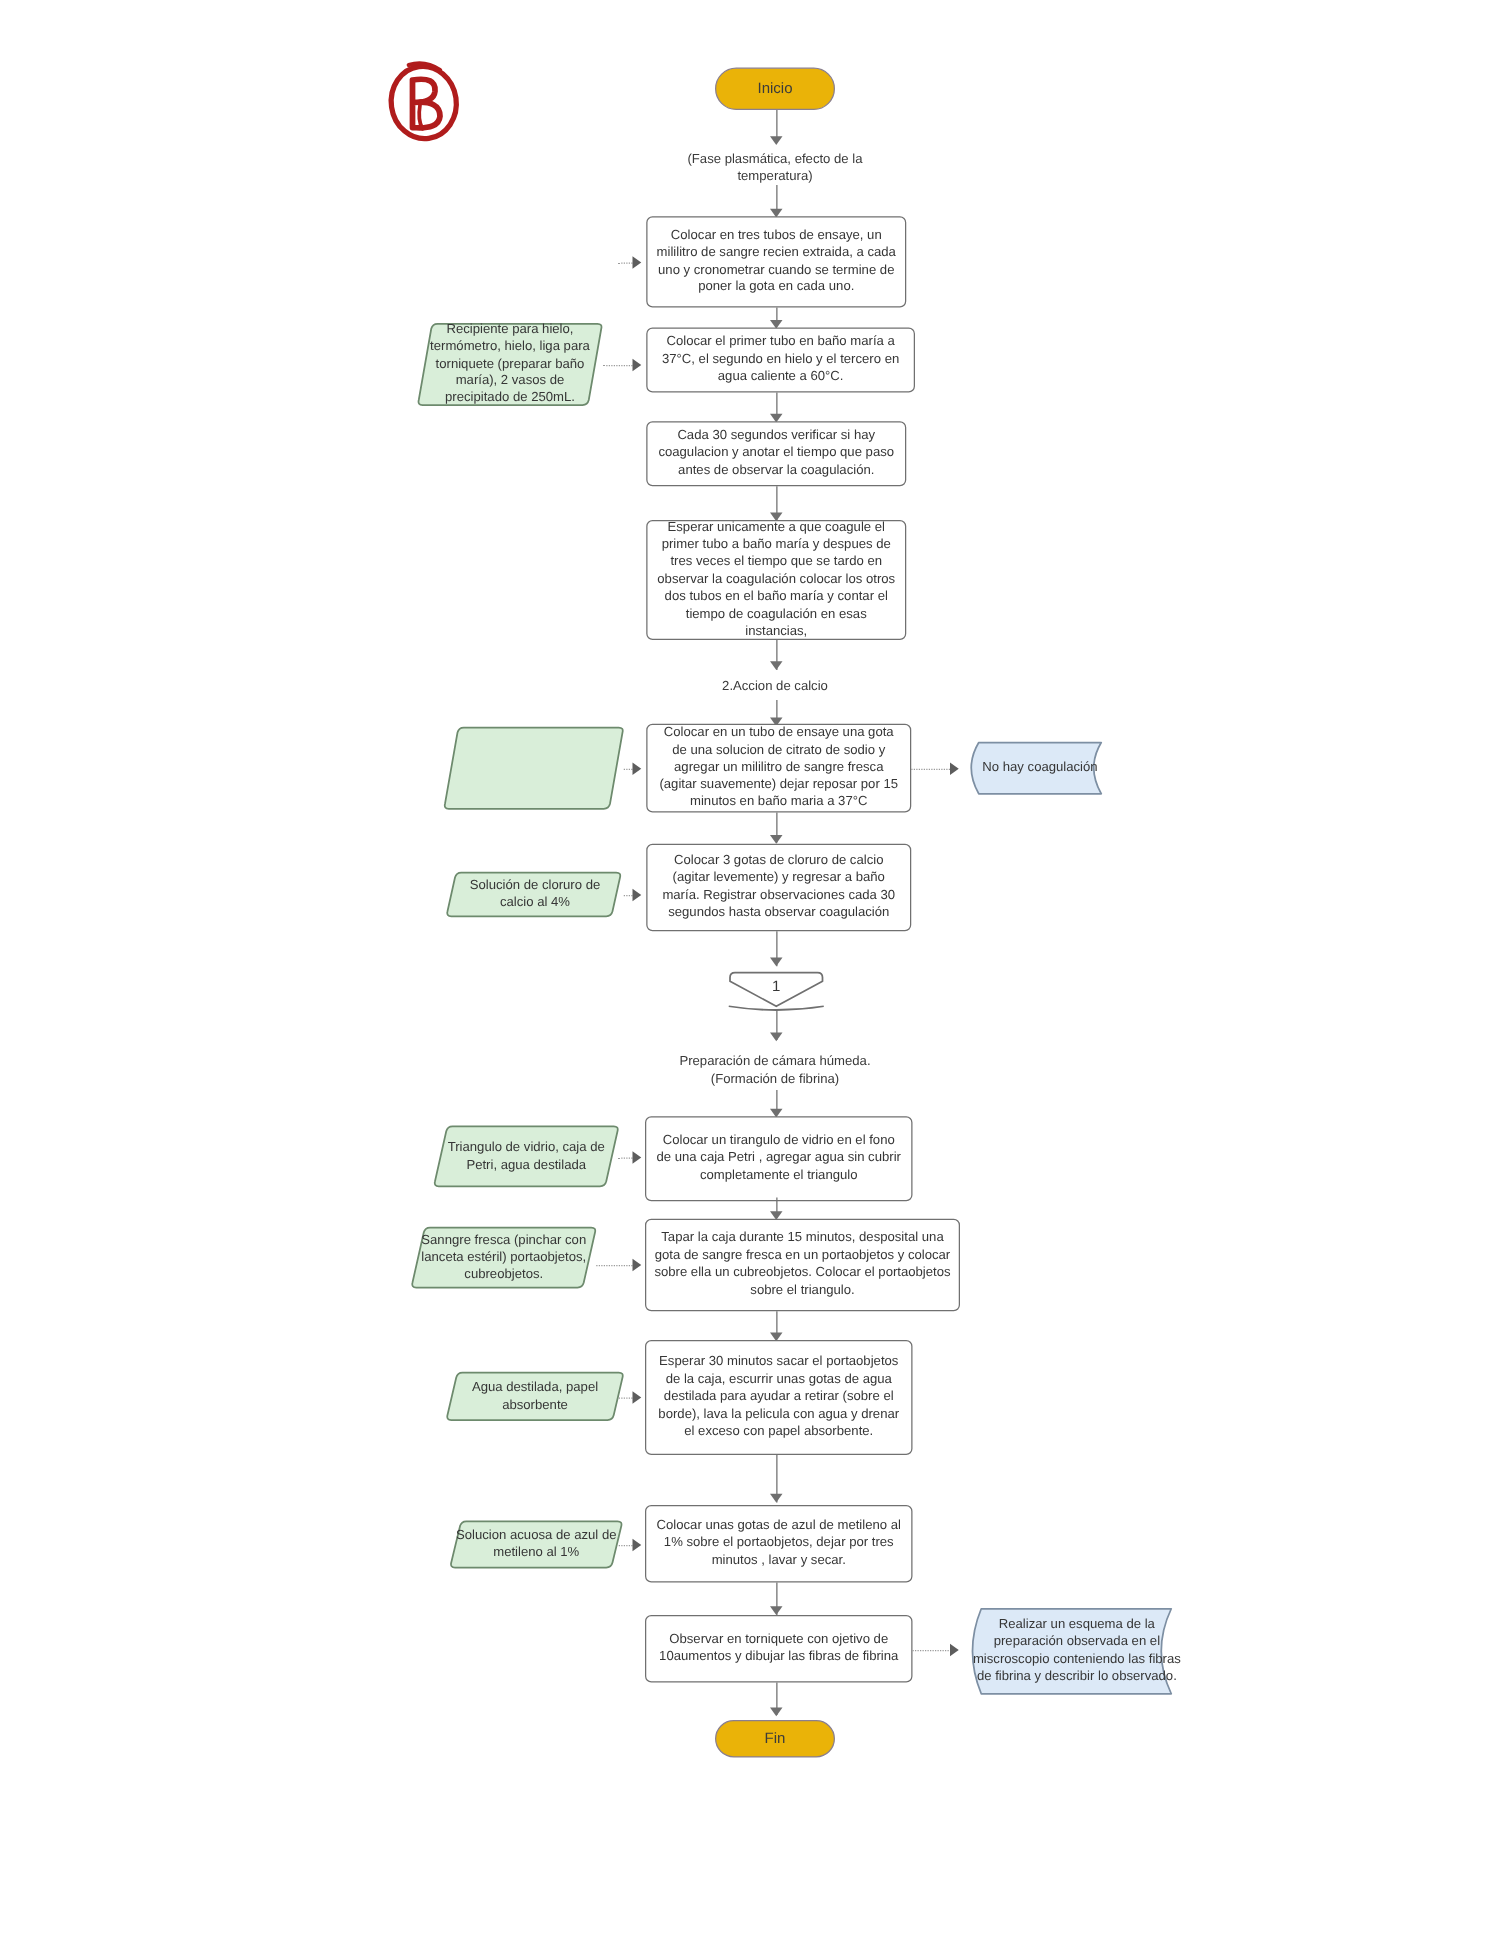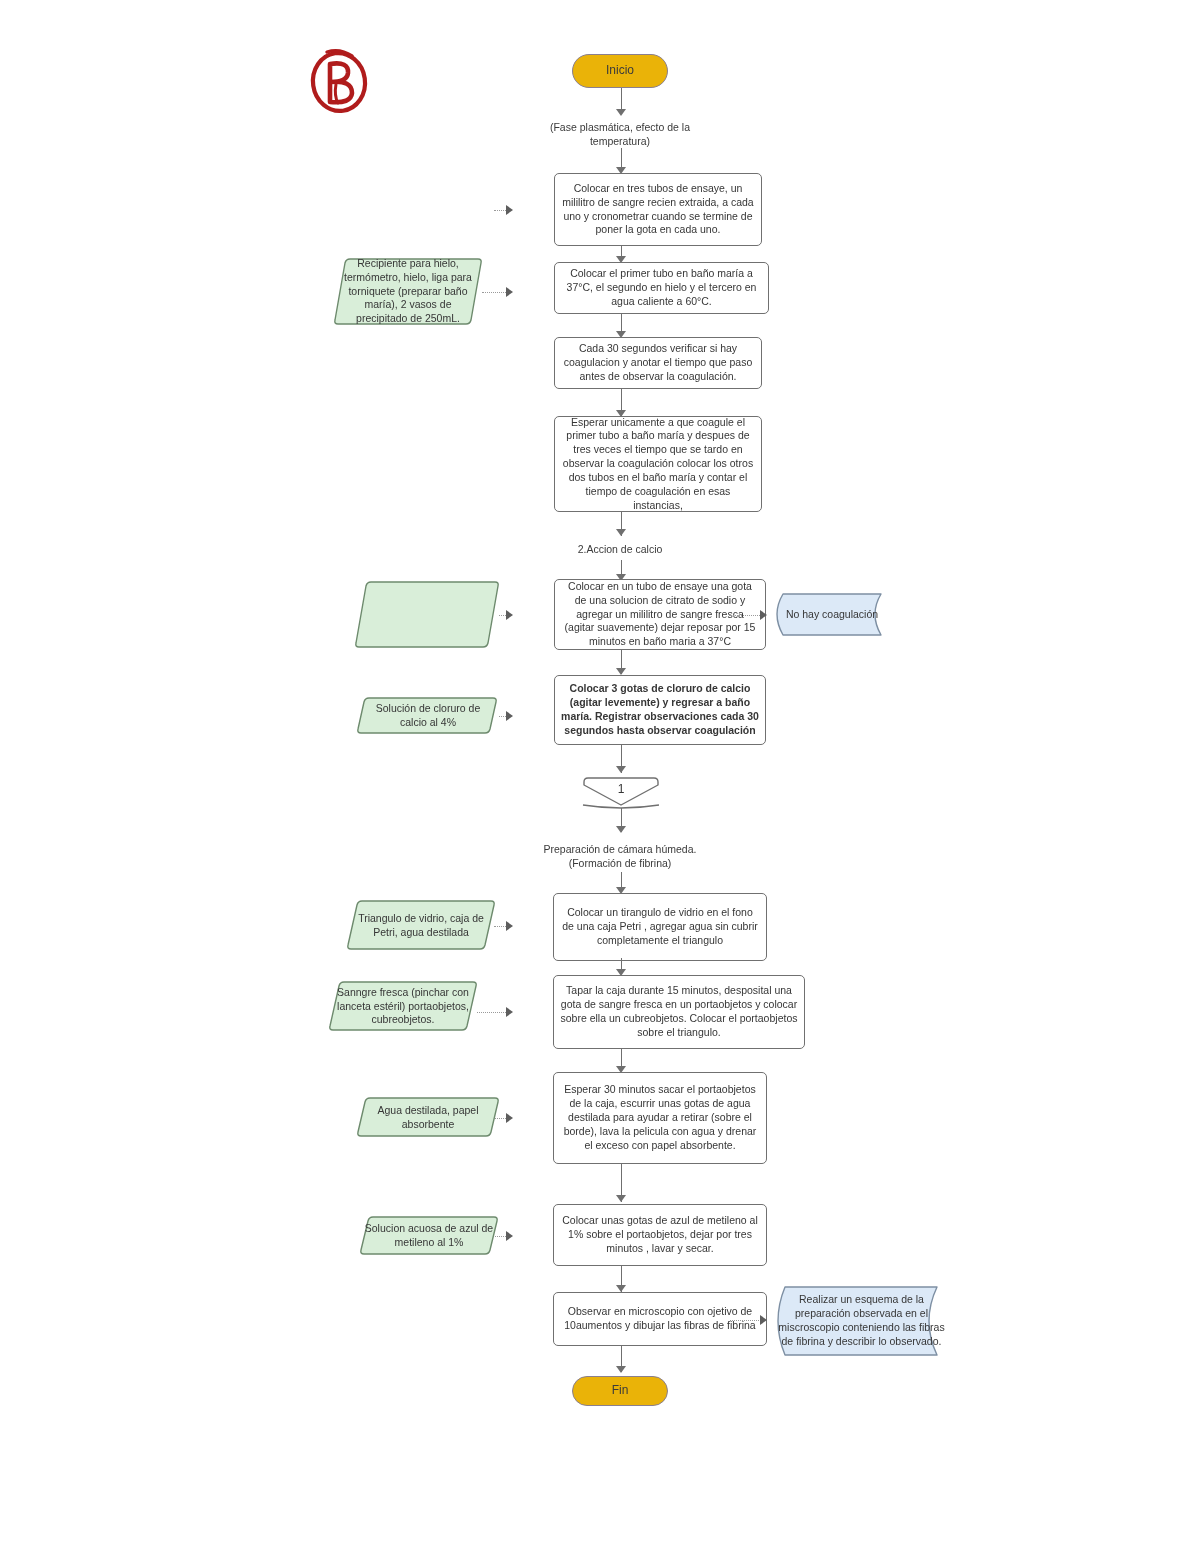--- a/index.html
+++ b/index.html
@@ -27,21 +27,20 @@
     font-size:10.5px;
     color:#363636;
   }
   .node .txt{ display:block; padding:0 6px; white-space:pre-line; }
 
   
   .process{
     background:#ffffff;
     border:1.4px solid #707070;
     border-radius:5px;
-    margin-left:37px;
   }
   
   .terminator{
     background:#eab308;
     border:1.4px solid #8a7f8e;
     border-radius:60px;
     font-size:12px;
     color:#3b3b3b;
   }
   
@@ -192,21 +191,21 @@
       <svg width="126" height="45" viewBox="0 0 126 45" preserveAspectRatio="none">
         <path d="M14,2 L112,2 Q100,22 112,43 L14,43 Q2,22 14,2 Z" fill="#dce9f7" stroke="#7d8fa3" stroke-width="1.4" stroke-linejoin="round"></path>
       </svg>
     </div>
     <span class="txt">No hay coagulación</span>
   </div>
 
   <div class="vline" style="left:620.5px;top:650px;height:24px;"></div>
   <div class="varrow" style="left:615.5px;top:668px;"></div>
 
-  <div class="node process" style="left:517px;top:675px;width:212px;height:70px;font-weight:bold;">
+  <div class="node process" style="left:517px;top:675px;width:212px;height:70px;">
     <span class="txt">Colocar 3 gotas de cloruro de calcio (agitar levemente) y regresar a baño maría. Registrar observaciones cada 30 segundos hasta observar coagulación</span>
   </div>
 
   <div class="node para" style="left:355px;top:695px;width:146px;height:42px;">
     <div class="svgwrap">
       <svg width="146" height="42" viewBox="0 0 146 42" preserveAspectRatio="none">
         <path d="M14,3 Q10,3 9,7 L3,34 Q2,38 6,38 L130,38 Q134,38 135,34 L141,7 Q142,3 138,3 Z" fill="#d9eed9" stroke="#6d8a6d" stroke-width="1.4" stroke-linejoin="round"></path>
       </svg>
     </div>
     <span class="txt">Solución de cloruro de calcio al 4%</span>
@@ -302,21 +301,21 @@
     </div>
     <span class="txt">Solucion acuosa de azul de metileno al 1%</span>
   </div>
   <div class="hdot" style="left:495px;top:1235.5px;width:15px;"></div>
   <div class="harrow" style="left:506px;top:1230.5px;"></div>
 
   <div class="vline" style="left:620.5px;top:1266px;height:26px;"></div>
   <div class="varrow" style="left:615.5px;top:1285px;"></div>
 
   <div class="node process" style="left:516px;top:1292px;width:214px;height:54px;">
-    <span class="txt">Observar en microscopio con ojetivo de 10aumentos y dibujar las fibras de fibrina</span>
+    <span class="txt">Observar en torniquete con ojetivo de 10aumentos y dibujar las fibras de fibrina</span>
   </div>
 
   <div class="hdot" style="left:730px;top:1319.5px;width:33px;"></div>
   <div class="harrow" style="left:760px;top:1314.5px;"></div>
 
   <div class="node doc" style="left:769px;top:1285px;width:185px;height:72px;">
     <div class="svgwrap">
       <svg width="185" height="72" viewBox="0 0 185 72" preserveAspectRatio="none">
         <path d="M16,2 L168,2 Q152,36 168,70 L16,70 Q2,36 16,2 Z" fill="#dce9f7" stroke="#7d8fa3" stroke-width="1.4" stroke-linejoin="round"></path>
       </svg>

